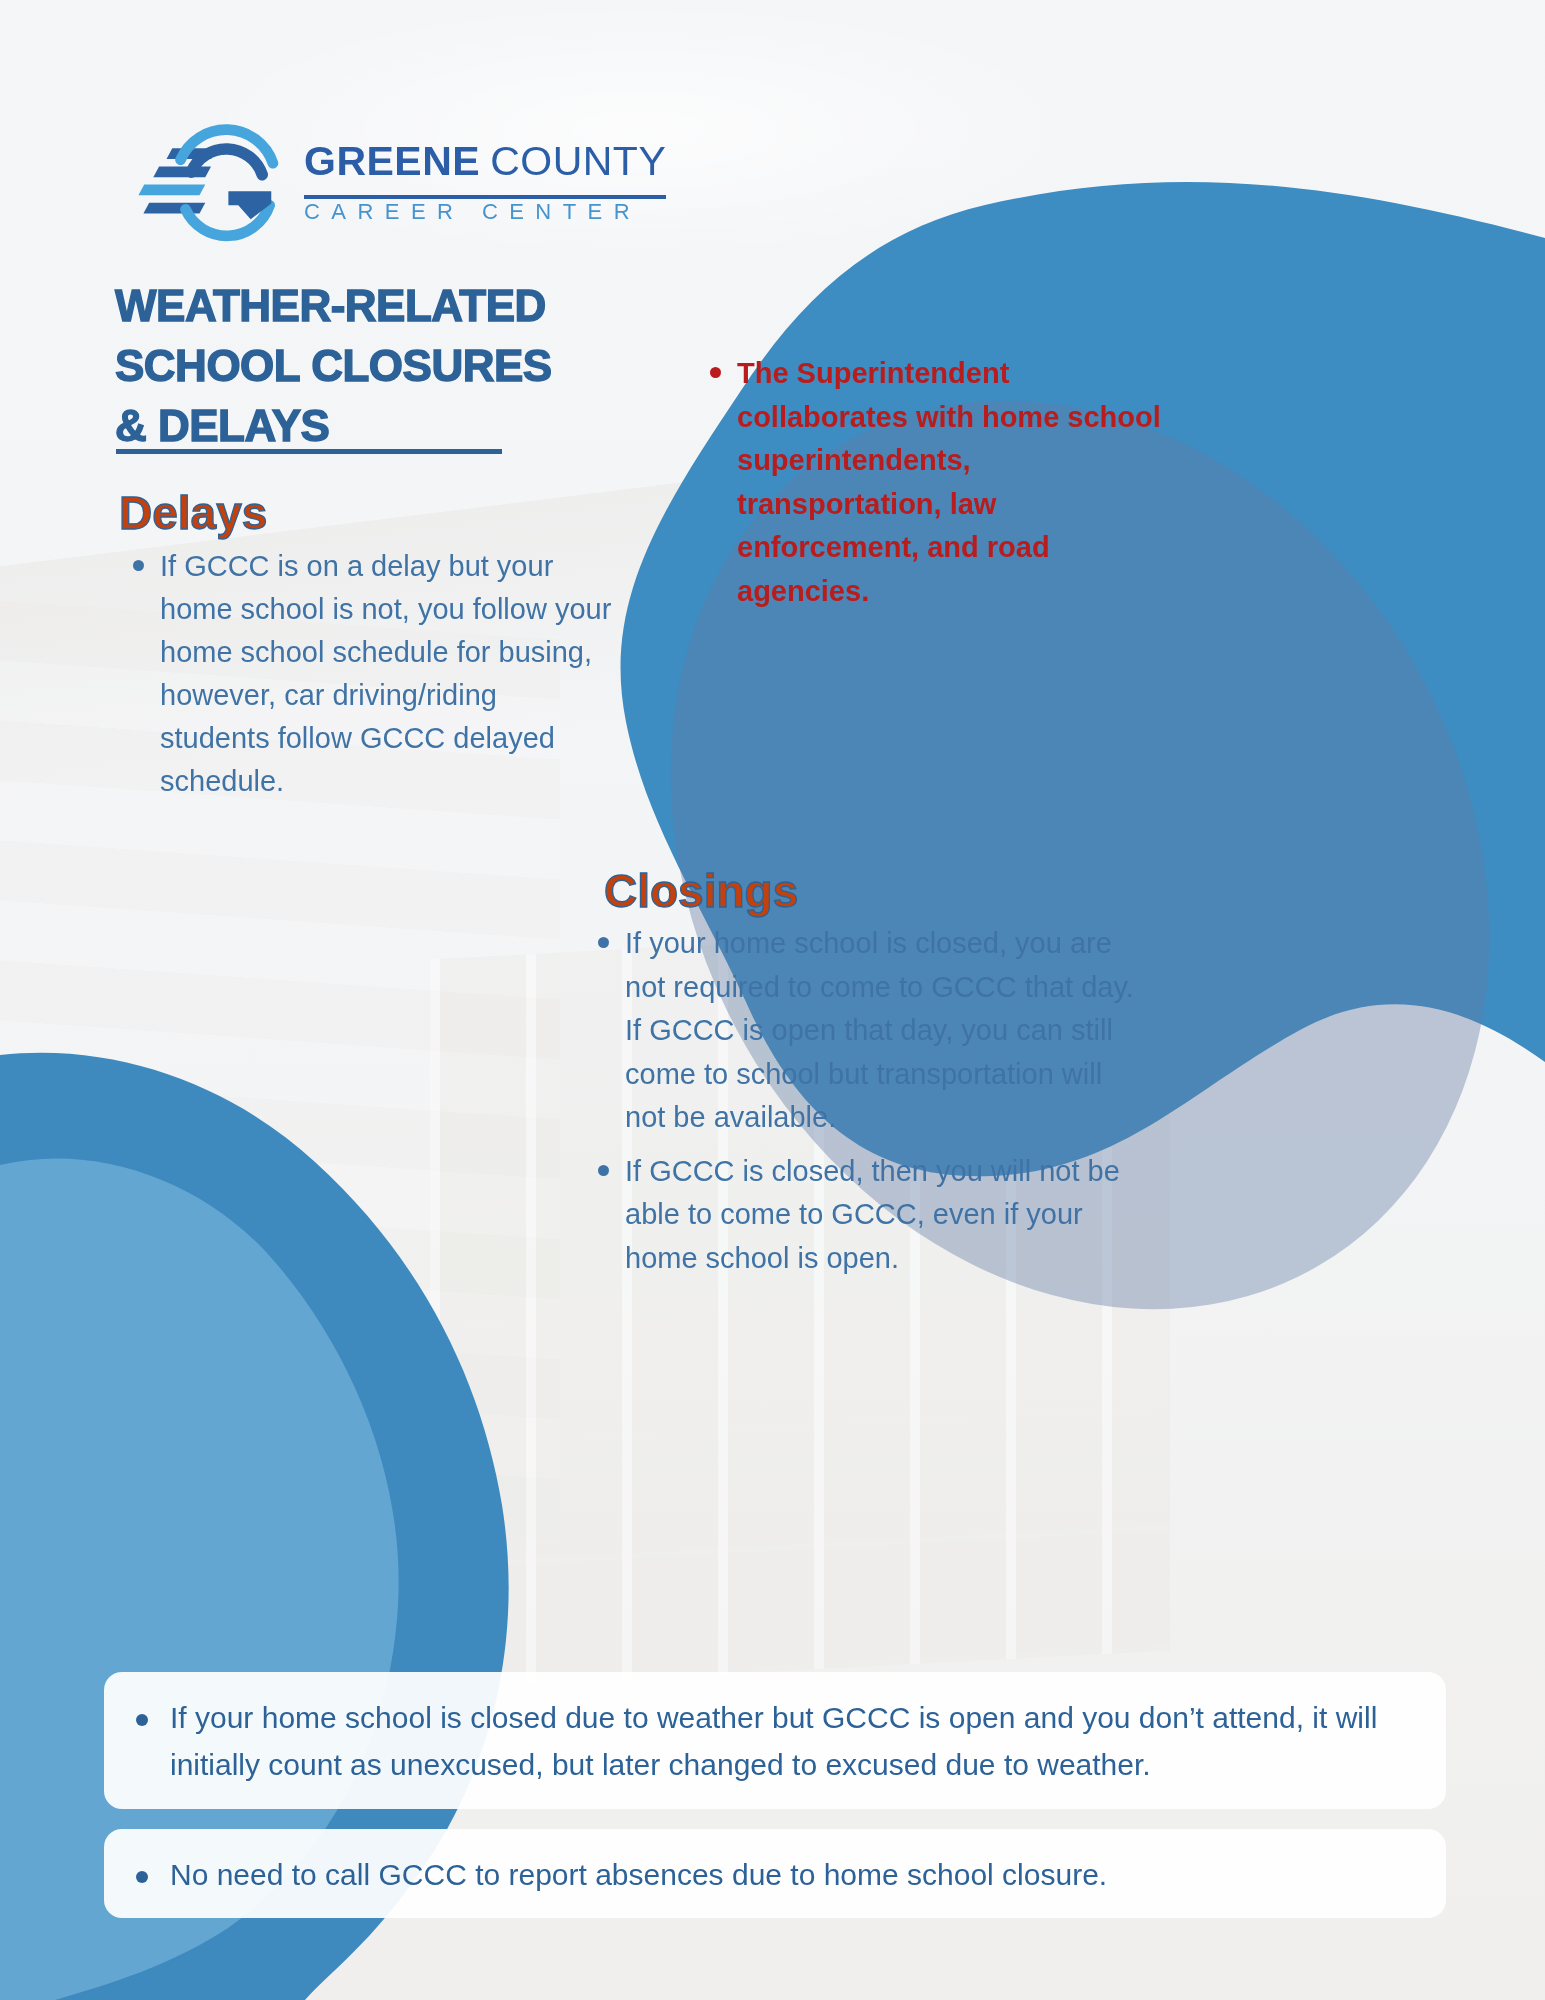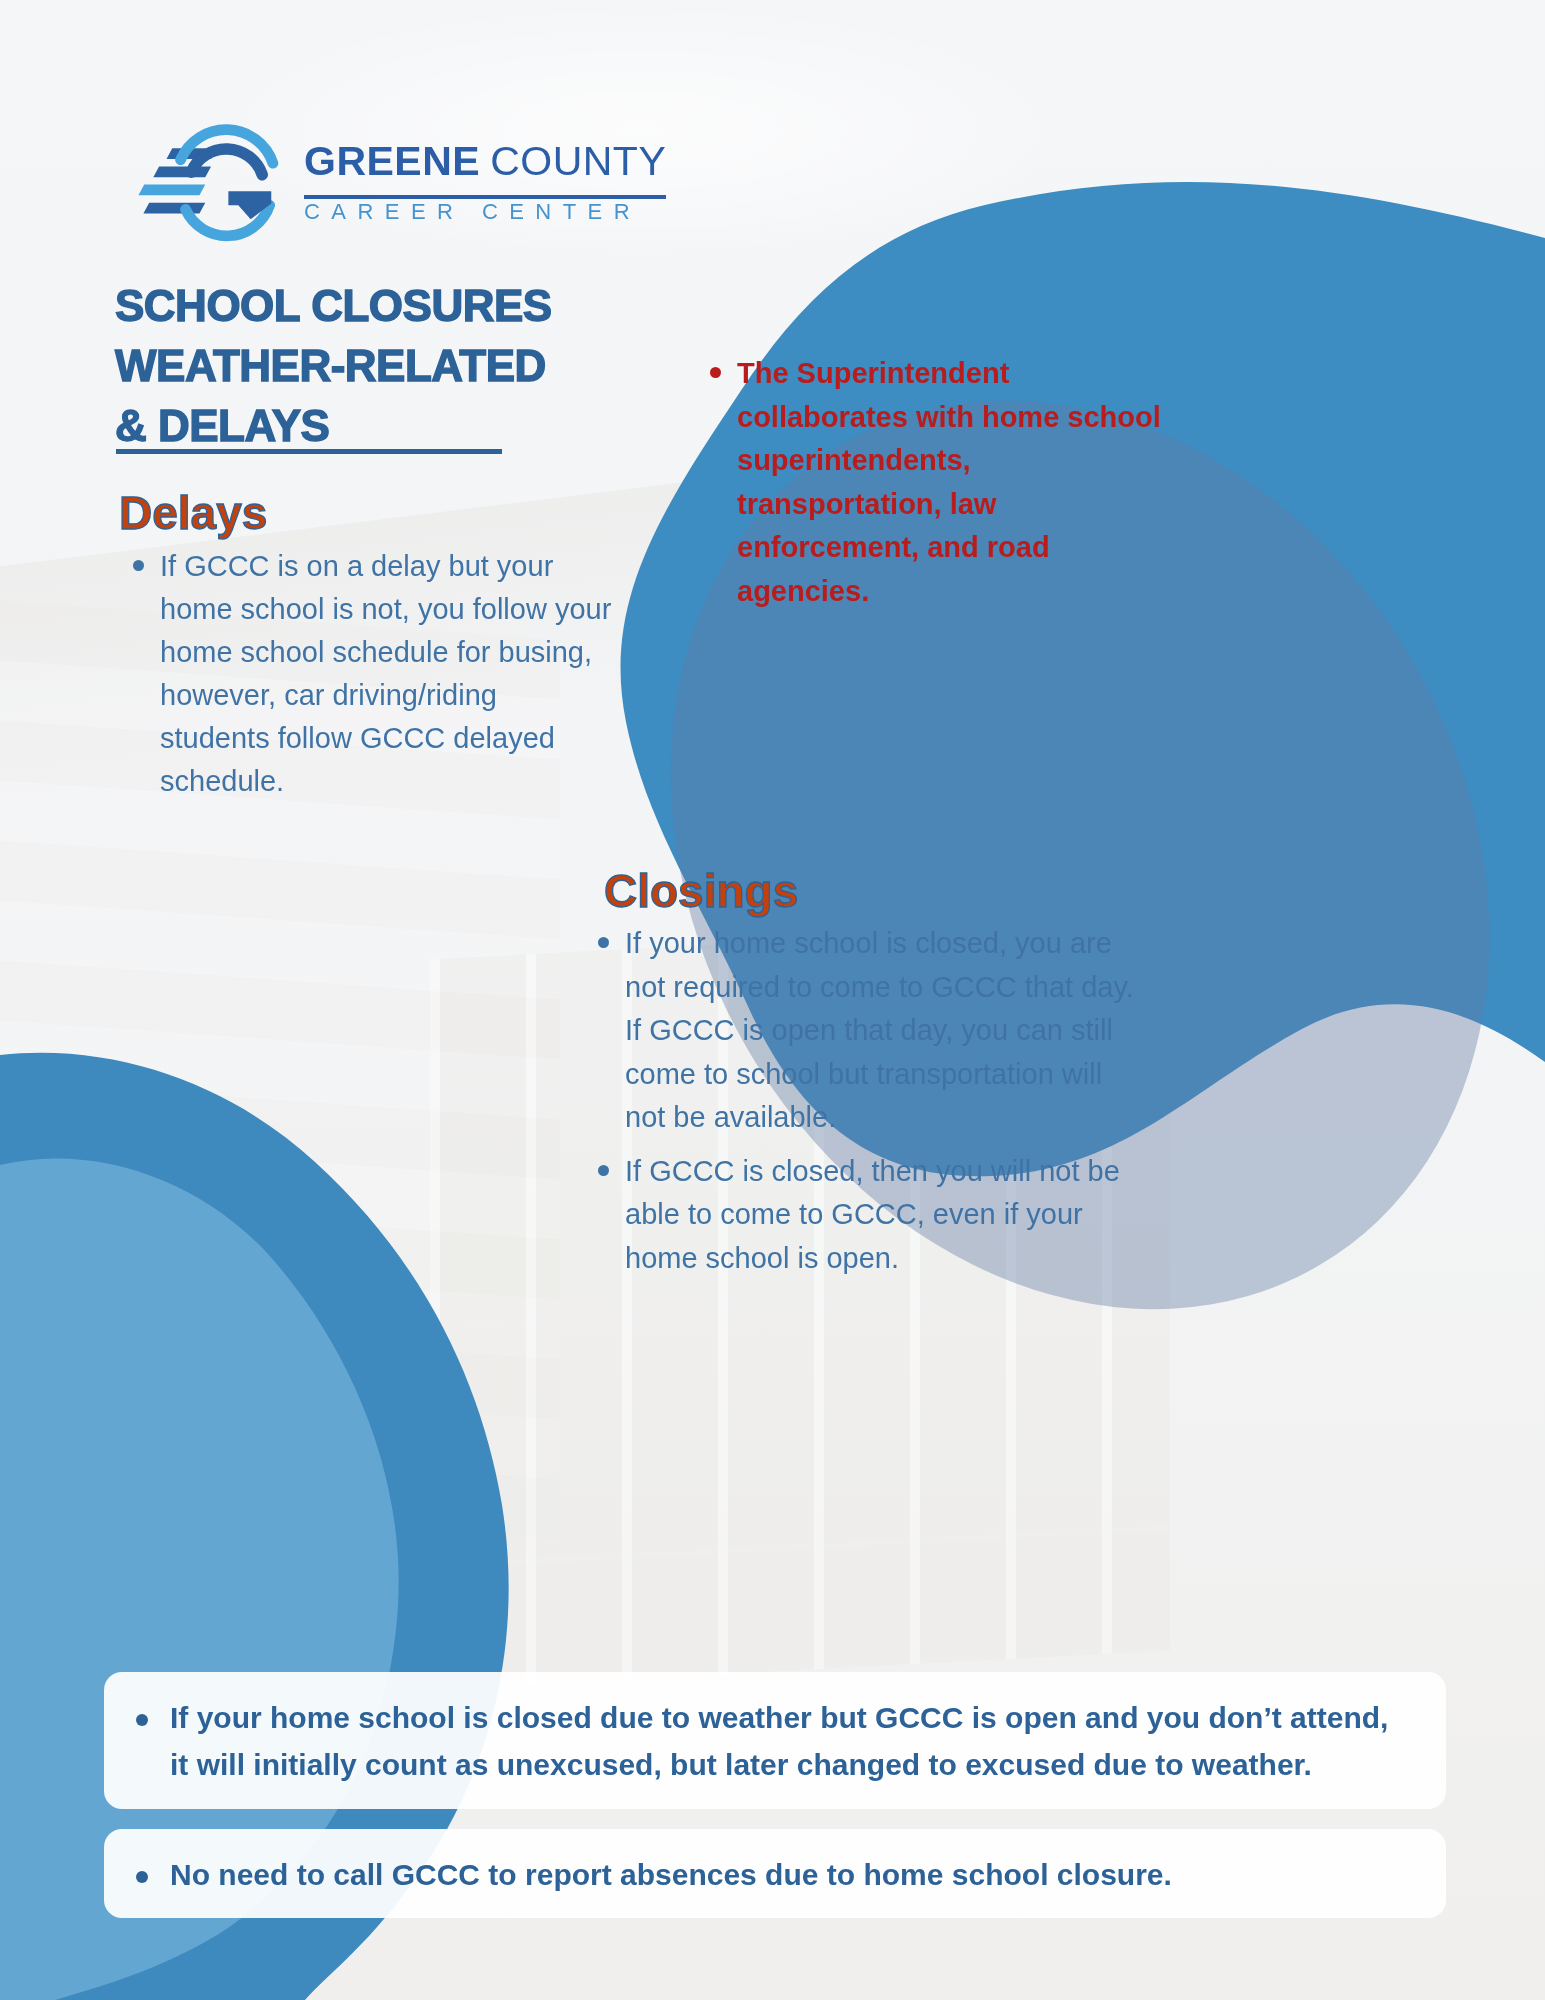--- a/index.html
+++ b/index.html
@@ -54,21 +54,21 @@
 
   .delays-list{left:160px;top:545px;width:452px;font-size:29px;line-height:1.48;color:#3f73a6;}
   .closings-list{left:625px;top:922px;width:516px;font-size:29px;line-height:1.5;color:#3f73a6;}
   .blob-list{left:737px;top:352px;width:444px;font-size:29px;line-height:1.5;color:#b91c1c;font-weight:bold;}
   .blob-list li::before{background:#ffffff;}
 
   
   .footer-notes{position:absolute;left:104px;top:1672px;width:1342px;}
   .note-box{background:rgba(255,255,255,.93);border-radius:18px;
     padding:22px 38px 20px 66px;position:relative;
-    font-size:30px;font-weight:bold;line-height:1.58;color:#2c6297;}
+    font-size:30px;font-weight:normal;line-height:1.58;color:#2c6297;}
   .note-box + .note-box{margin-top:20px;}
   .note-box::before{content:"";position:absolute;left:32px;top:42px;width:12px;height:12px;
     border-radius:50%;background:#2c6297;}
 </style>
 </head>
 <body>
 
 <div class="bg-photo">
   <div class="bg-cloud"></div>
   <div class="bg-roof"></div>
@@ -118,22 +118,22 @@
   </svg>
   <div class="logo-text">
     <div class="logo-line1">
       <span class="bold">GREENE</span><span class="light">COUNTY</span>
     </div>
     <div class="logo-line2">CAREER CENTER</div>
   </div>
 </div>
 
 <div class="page-title">
+  <div>WEATHER-RELATED</div>
   <div>SCHOOL CLOSURES</div>
-  <div>WEATHER-RELATED</div>
   <div>&amp; DELAYS</div>
 </div>
 <div class="title-rule"></div>
 
 <h2 class="sec delays-h">Delays</h2>
 <ul class="flyer-list delays-list">
   <li>If GCCC is on a delay but your home school is not, you follow your home school schedule for busing, however, car driving/riding students follow GCCC delayed schedule.</li>
 </ul>
 
 <ul class="flyer-list blob-list">

